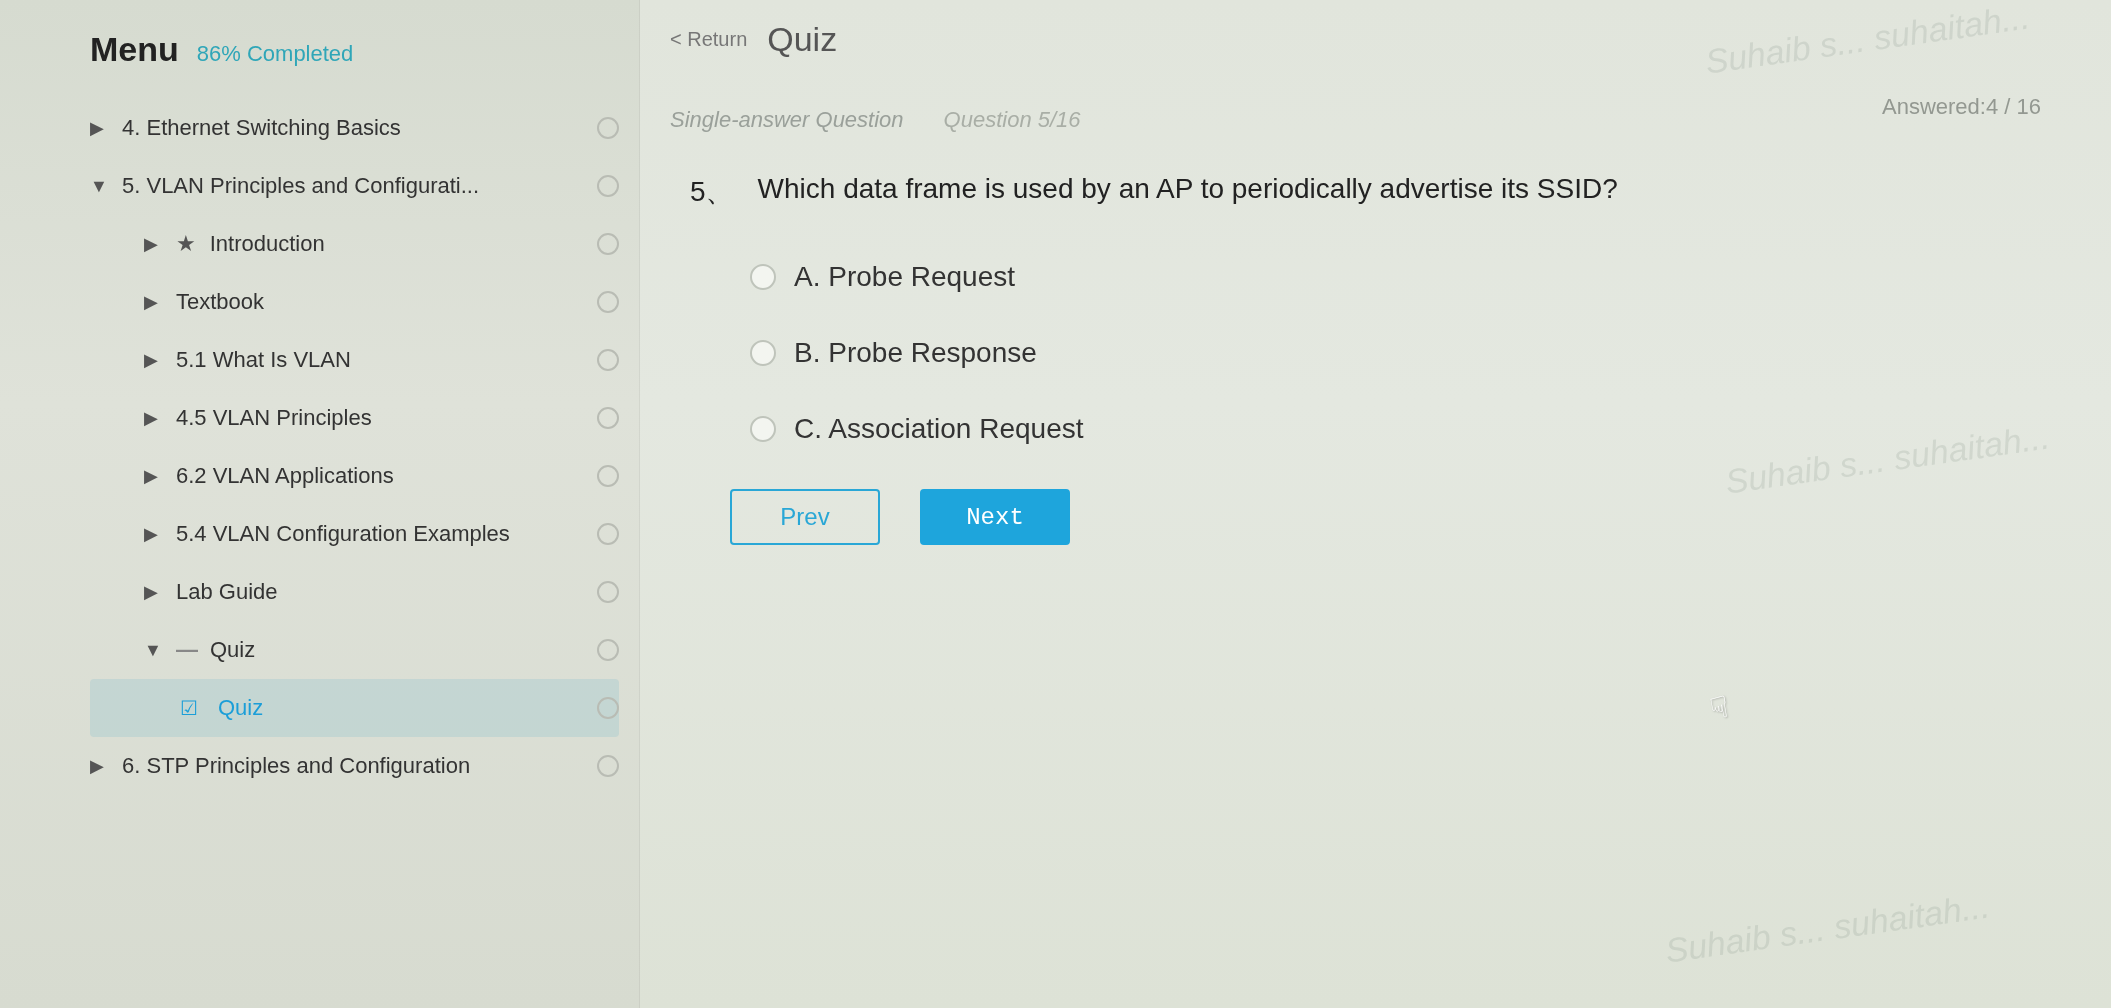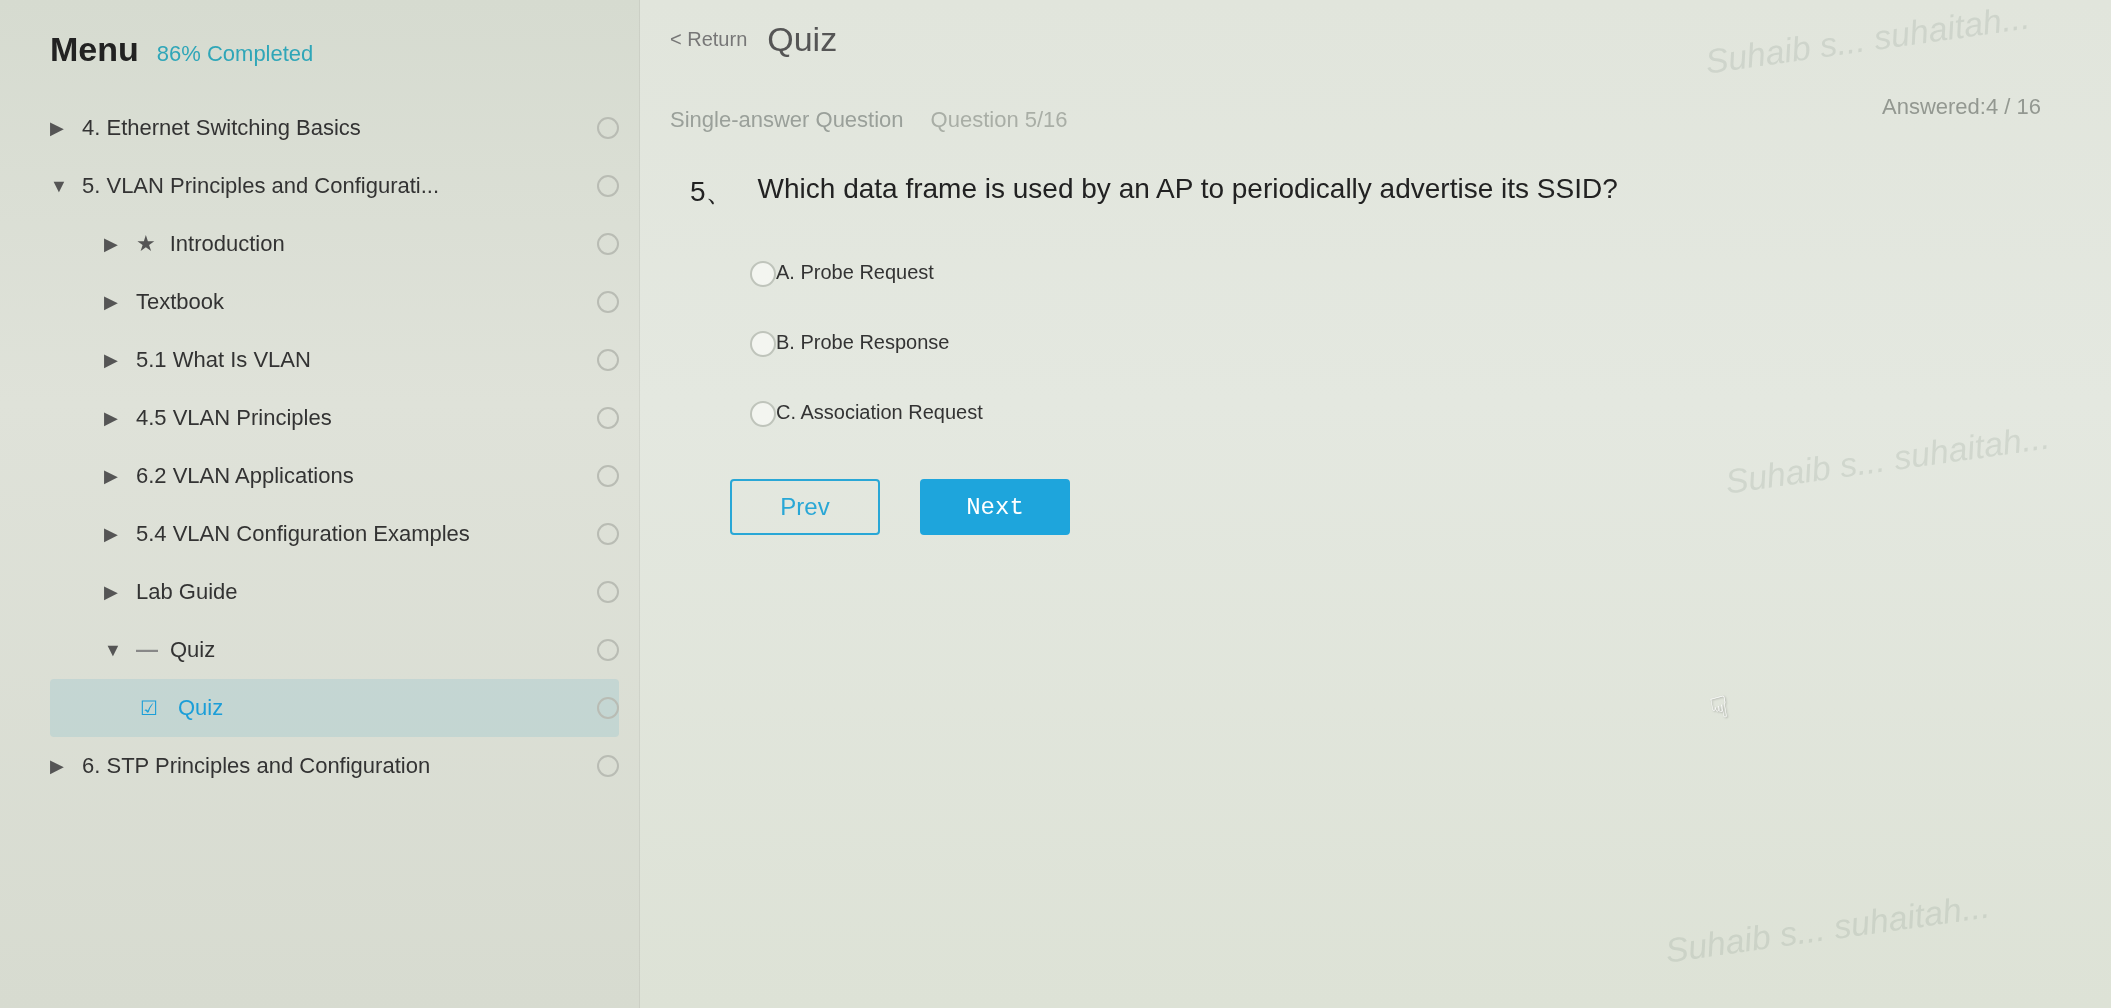--- a/index.html
+++ b/index.html
@@ -1,20 +1,20 @@
 <!DOCTYPE html>
 <html><head>
 <meta charset="utf-8">
 <style>
   * { box-sizing: border-box; margin: 0; padding: 0; }
   html, body { width: 2111px; height: 1008px; font-family: Arial, Helvetica, sans-serif; background: #e8ece8; color: #333; overflow: hidden; }
   body { display: flex; }
 
   
-  .sidebar { width: 640px; height: 100%; padding: 30px 20px 0 50px; background: linear-gradient(180deg,#d6dbd0 0%,#dfe2d9 40%,#d7dbd0 100%); border-right: 1px solid rgba(0,0,0,0.05); }
+  .sidebar { width: 640px; height: 100%; padding: 30px 20px 0 90px; background: linear-gradient(180deg,#d6dbd0 0%,#dfe2d9 40%,#d7dbd0 100%); border-right: 1px solid rgba(0,0,0,0.05); }
   .sidebar-header { display: flex; align-items: baseline; gap: 18px; margin-bottom: 30px; }
   .sidebar-header .menu-label { font-size: 34px; font-weight: 700; color: #222; }
   .sidebar-header .completed { font-size: 22px; color: #2fa6b8; }
 
   .menu-item { display: flex; align-items: center; justify-content: space-between; padding: 16px 0; font-size: 22px; color: #333; cursor: pointer; }
   .menu-item .left { display: flex; align-items: center; gap: 14px; }
   .menu-item.child { padding-left: 54px; }
   .menu-item.grandchild { padding-left: 90px; }
   .menu-item .arrow { font-size: 18px; color: #555; width: 18px; display:inline-block; }
   .menu-item .star { color:#555; font-size:22px; }
@@ -23,34 +23,34 @@
   .menu-item.active-quiz .label { color: #1b9ed8; font-weight: 500; }
   .menu-item .quiz-icon { color:#1b9ed8; font-size:20px; margin-right:6px; }
   .menu-item .dash { color:#888; letter-spacing:-2px; font-weight:bold; }
   .menu-item .label { white-space: nowrap; overflow: hidden; text-overflow: ellipsis; max-width: 420px; }
 
   
   .main { flex: 1; height: 100%; padding: 0 60px 0 30px; background: linear-gradient(180deg,#e1e5dc 0%,#e4e8e0 40%,#dde2d6 100%); position:relative; }
   .topbar { display:flex; align-items:center; gap: 20px; padding: 20px 0 18px 0; }
   .return-link { font-size: 20px; color:#777; cursor:pointer; }
   .page-title { font-size: 34px; color:#555; font-weight: 400; }
-  .subbar { display:flex; align-items:center; gap: 27px; padding: 30px 0 40px 0; }
+  .subbar { display:flex; align-items:center; gap: 40px; padding: 30px 0 40px 0; font-style: italic; }
   .subbar .qtype { font-size: 22px; color:#9aa09a; }
   .subbar .qprog { font-size: 22px; color:#a9aea6; }
   .answered { position:absolute; top: 94px; right: 70px; font-size: 22px; color:#939891; }
 
   .question-block { padding-left: 20px; }
   .question-line { display:flex; gap: 24px; font-size: 28px; color:#222; margin-bottom: 50px; }
   .question-line .qnum { min-width: 40px; }
   .options { padding-left: 60px; }
-  .option { display:flex; font-size: 20px; color:#333; margin-bottom: 44px; cursor:pointer; }
+  .option { display:flex; align-items:center; gap: 18px; font-size: 28px; color:#333; margin-bottom: 44px; cursor:pointer; }
   .option .radio { width: 26px; height: 26px; border: 2px solid #bfc4bb; border-radius: 50%; background:#f3f5f0; flex-shrink:0; }
 
   .nav-buttons { display:flex; gap: 40px; padding-left: 40px; margin-top: 40px; }
-  .btn { width: 150px; height: 56px; display:flex; align-items:center; justify-content:center; font-size: 24px; border-radius: 4px; cursor:pointer;margin-top:8px; }
+  .btn { width: 150px; height: 56px; display:flex; align-items:center; justify-content:center; font-size: 24px; border-radius: 4px; cursor:pointer; }
   .btn.prev { border: 2px solid #29a7d6; color:#29a7d6; background: transparent; }
   .btn.next { background:#1ea5dc; color:#fff; border: 2px solid #1ea5dc; font-family: Liberation Mono, monospace; }
 
   .cursor { position:absolute; left: 1070px; top: 690px; font-size: 30px; color:#fff; text-shadow:1px 1px 2px rgba(0,0,0,.4); transform: rotate(-10deg); pointer-events:none; }
 
   .watermark { position:absolute; font-size: 34px; color: rgba(120,140,130,0.18); font-style: italic; transform: rotate(-8deg); pointer-events:none; white-space:nowrap; }
 </style>
 </head>
 <body>
 

